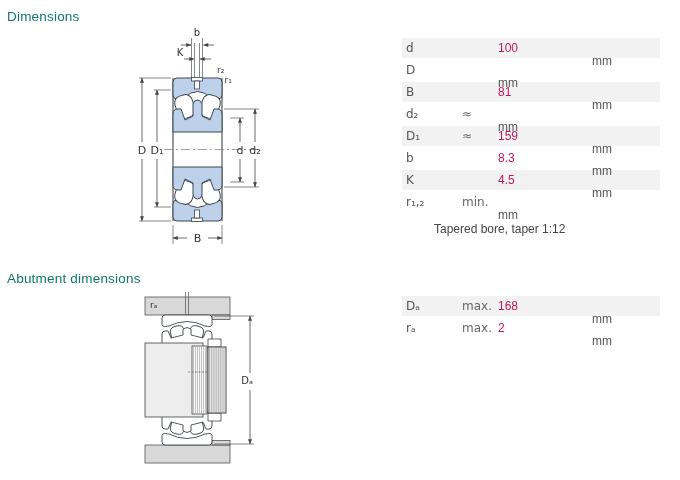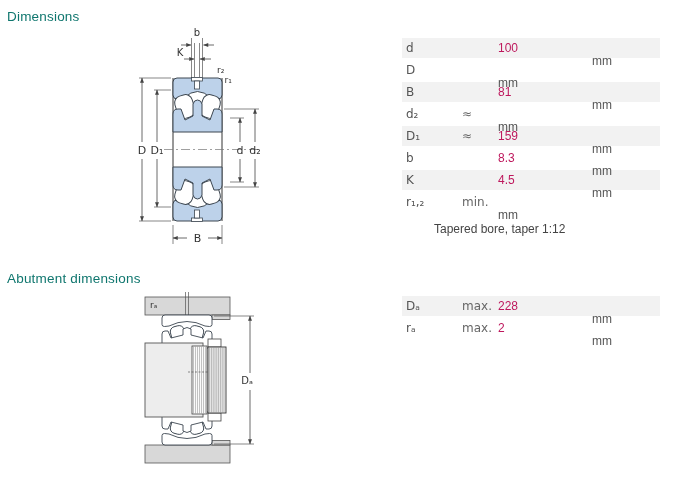--- a/index.html
+++ b/index.html
@@ -242,21 +242,21 @@
     <span class="c-unit">mm</span>
   </div>
 </div>
 
 <div class="note">Tapered bore, taper 1:12</div>
 
 <div id="abut-table" class="spec-table">
   <div class="trow">
     <span class="c-sym">Dₐ</span>
     <span class="c-qual">max.</span>
-    <span class="c-val">228</span>
+    <span class="c-val">168</span>
     <span class="c-unit">mm</span>
   </div>
   <div class="trow">
     <span class="c-sym">rₐ</span>
     <span class="c-qual">max.</span>
     <span class="c-val">2</span>
     <span class="c-unit">mm</span>
   </div>
 </div>
 

